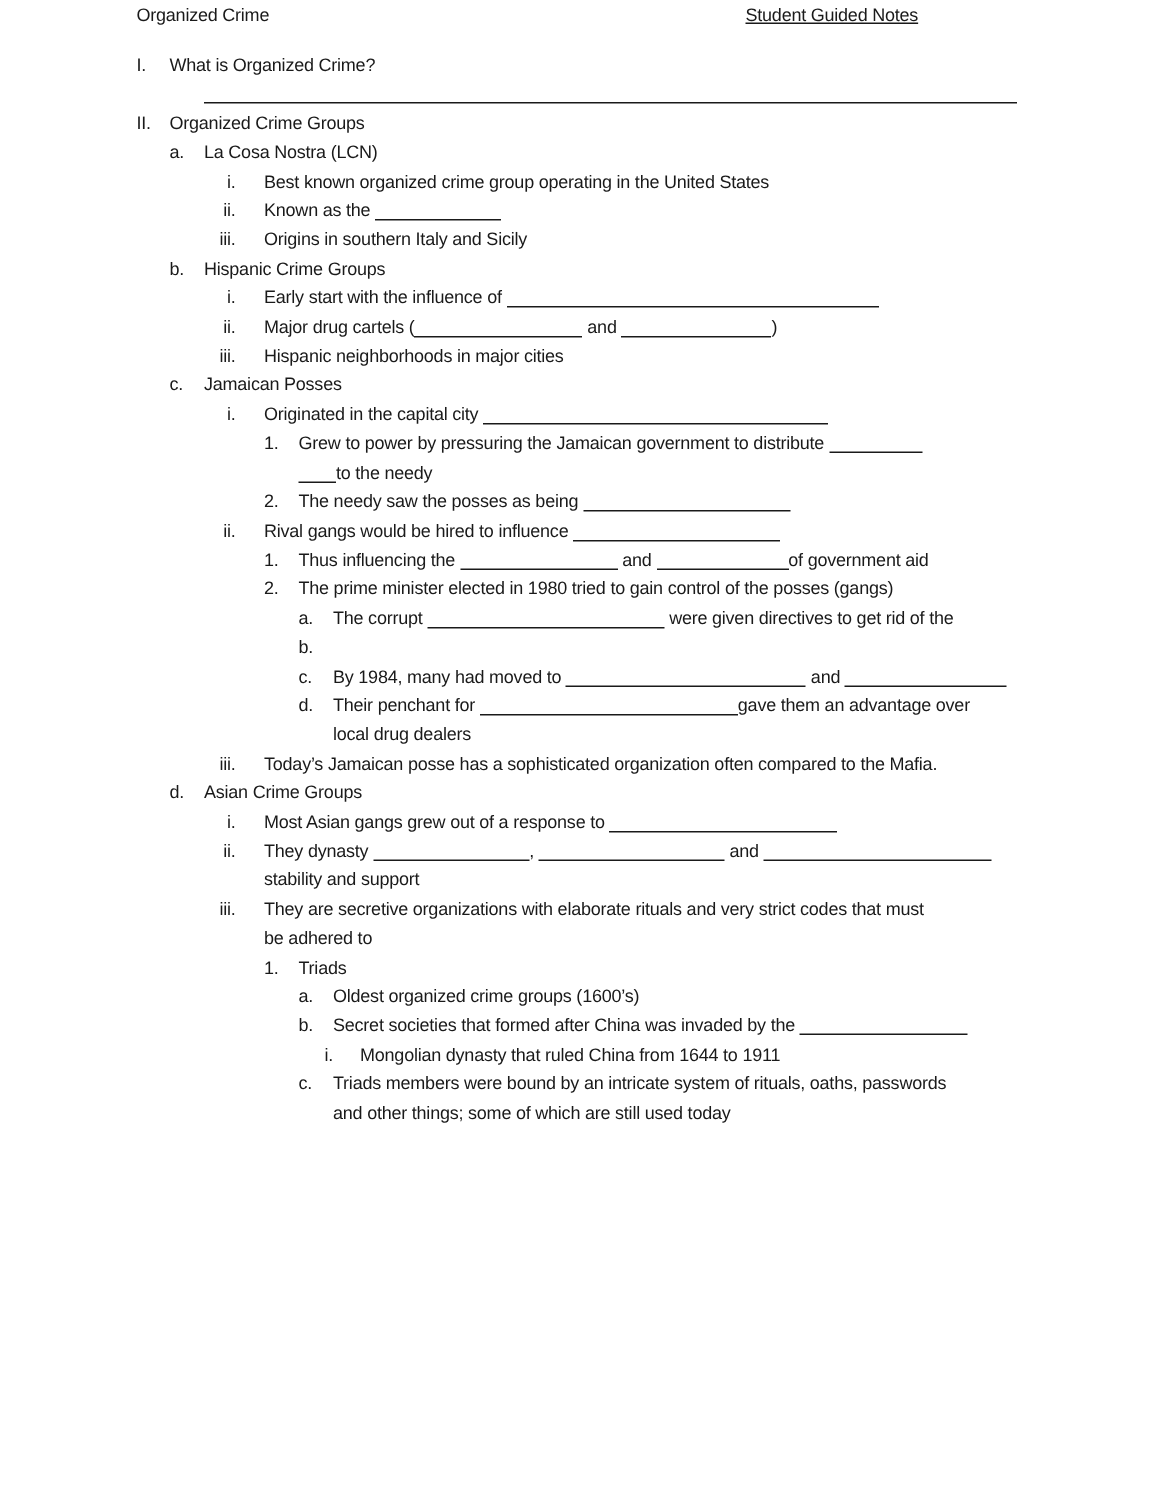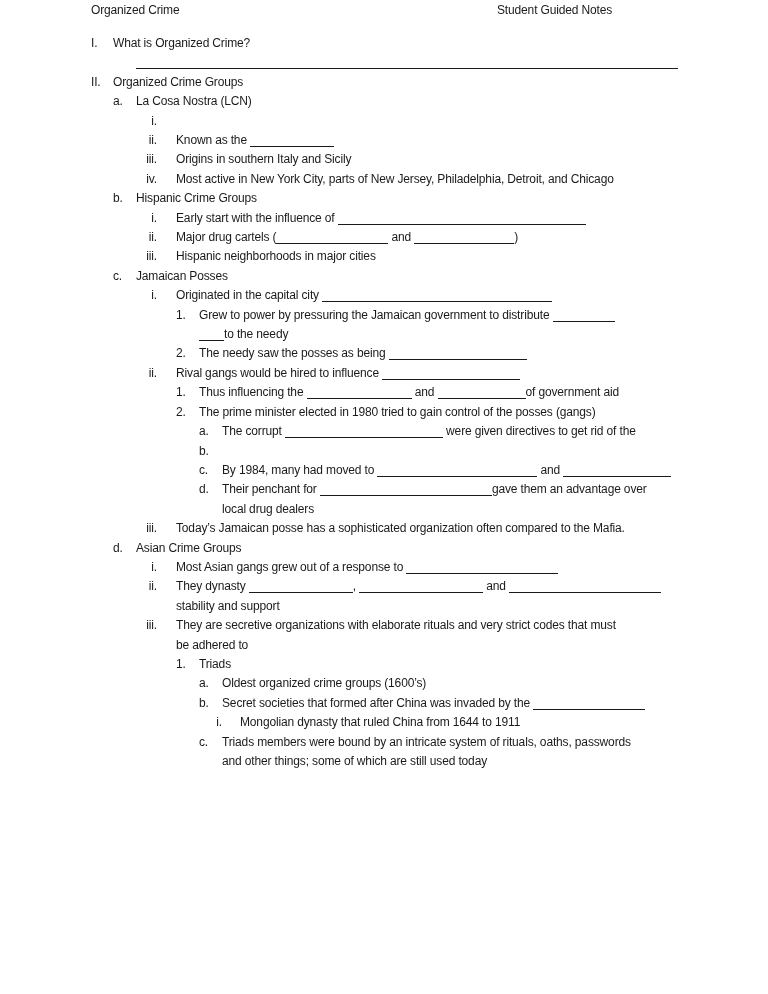--- a/index.html
+++ b/index.html
@@ -17,21 +17,21 @@
     position:absolute;top:0;left:0;width:768px;height:994px;
     box-sizing:border-box;
   }
   .header-row{
     position:relative;
     height:20px;
     line-height:20px;
     margin-bottom:14px;
   }
   .header-left{position:absolute;left:91px;top:0;}
-  .header-right{position:absolute;left:497px;top:0;}
+  .header-right{position:absolute;left:497px;top:0;text-decoration:underline;}
   .line{
     position:relative;
     line-height:19.4px;
     min-height:19.4px;
     white-space:pre;
   }
   .marker{
     position:absolute;top:0;
     display:inline-block;
   }
@@ -65,24 +65,23 @@
 <div class="page">
   <div class="header-row">
     <span class="header-left">Organized Crime</span>
     <span class="header-right">Student Guided Notes</span>
   </div>
   <div id="outline-lines">
       <div class="line l0"><span class="marker">I.</span><span>What is Organized Crime?</span></div>
       <div class="line l1"><span class="marker"></span><span class="blank" style="width: 542px;"></span></div>
       <div class="line l0"><span class="marker">II.</span><span>Organized Crime Groups</span></div>
       <div class="line l1"><span class="marker">a.</span><span>La Cosa Nostra (LCN)</span></div>
-      <div class="line l2"><span class="marker">i.</span></div>
+      <div class="line l2"><span class="marker">i.</span><span>Best known organized crime group operating in the United States</span></div>
       <div class="line l2"><span class="marker">ii.</span><span>Known as the </span><span class="blank" style="width: 84px;"></span></div>
       <div class="line l2"><span class="marker">iii.</span><span>Origins in southern Italy and Sicily</span></div>
-      <div class="line l2"><span class="marker">iv.</span><span>Most active in New York City, parts of New Jersey, Philadelphia, Detroit, and Chicago</span></div>
       <div class="line l1"><span class="marker">b.</span><span>Hispanic Crime Groups</span></div>
       <div class="line l2"><span class="marker">i.</span><span>Early start with the influence of </span><span class="blank" style="width: 248px;"></span></div>
       <div class="line l2"><span class="marker">ii.</span><span>Major drug cartels (</span><span class="blank" style="width: 112px;"></span><span> and </span><span class="blank" style="width: 100px;"></span><span>)</span></div>
       <div class="line l2"><span class="marker">iii.</span><span>Hispanic neighborhoods in major cities</span></div>
       <div class="line l1"><span class="marker">c.</span><span>Jamaican Posses</span></div>
       <div class="line l2"><span class="marker">i.</span><span>Originated in the capital city </span><span class="blank" style="width: 230px;"></span></div>
       <div class="line l3"><span class="marker">1.</span><span>Grew to power by pressuring the Jamaican government to distribute </span><span class="blank" style="width: 62px;"></span></div>
       <div class="line c3"><span class="blank" style="width: 25px;"></span><span>to the needy</span></div>
       <div class="line l3"><span class="marker">2.</span><span>The needy saw the posses as being </span><span class="blank" style="width: 138px;"></span></div>
       <div class="line l2"><span class="marker">ii.</span><span>Rival gangs would be hired to influence </span><span class="blank" style="width: 138px;"></span></div>

